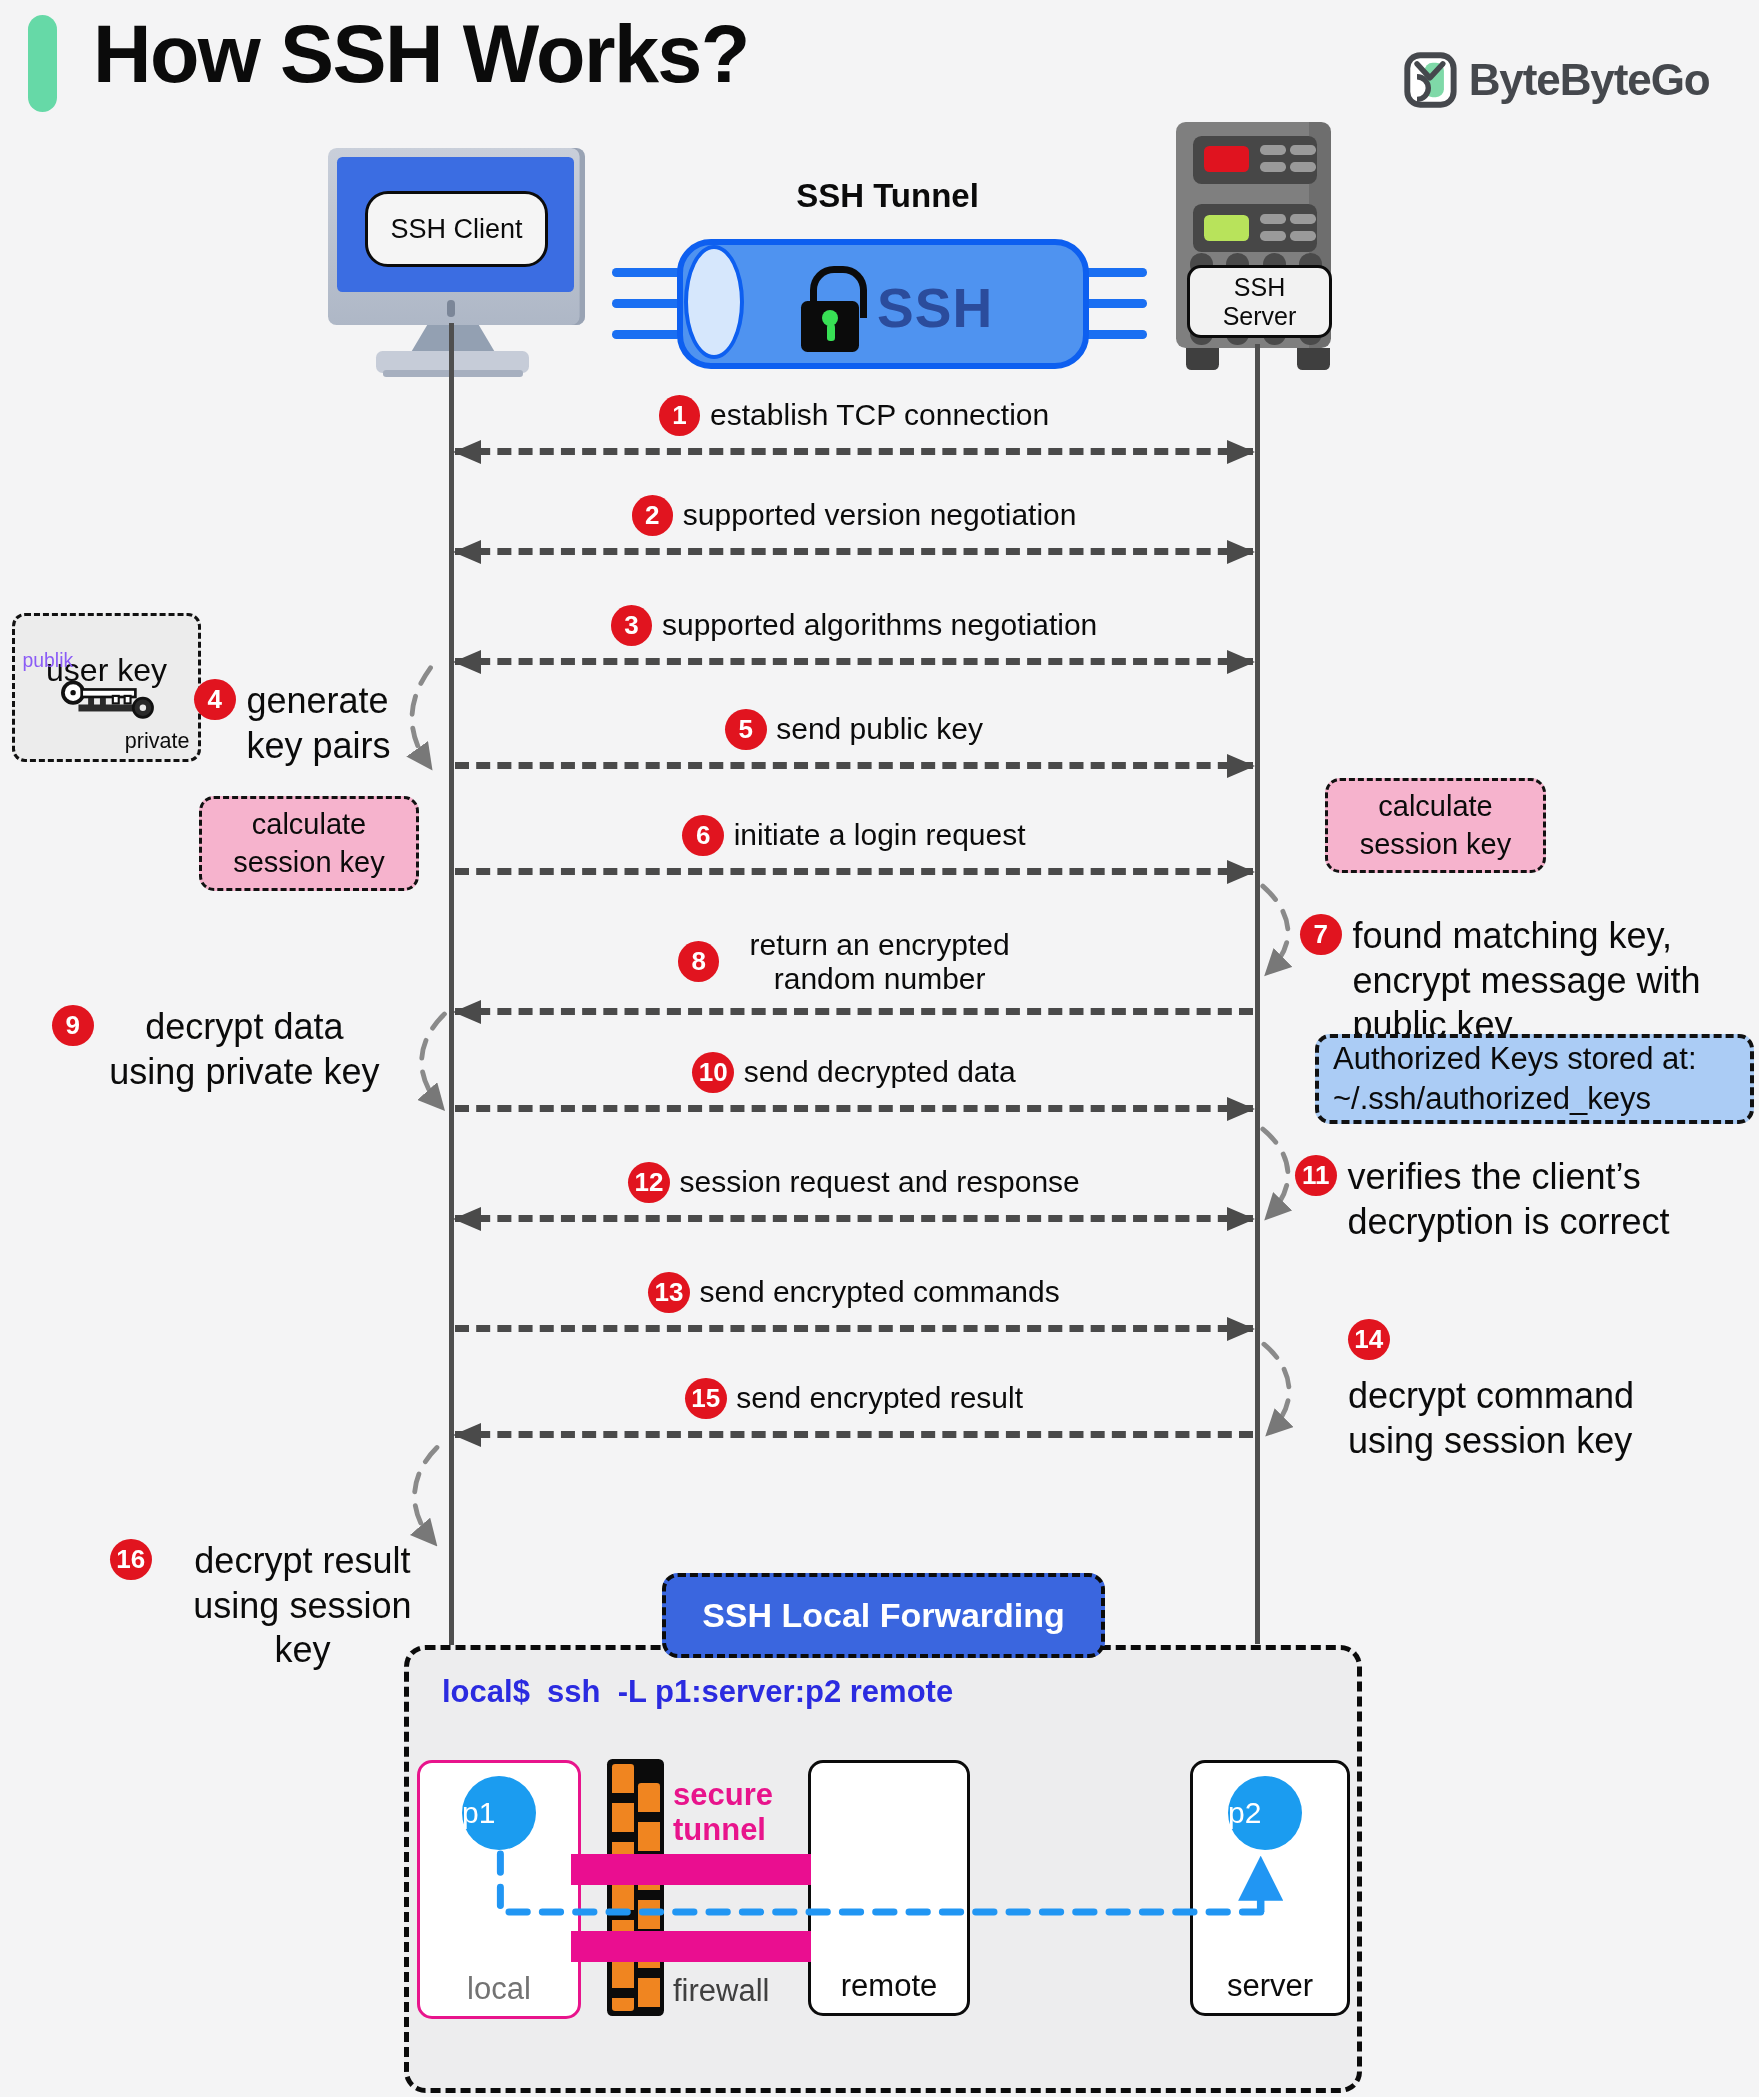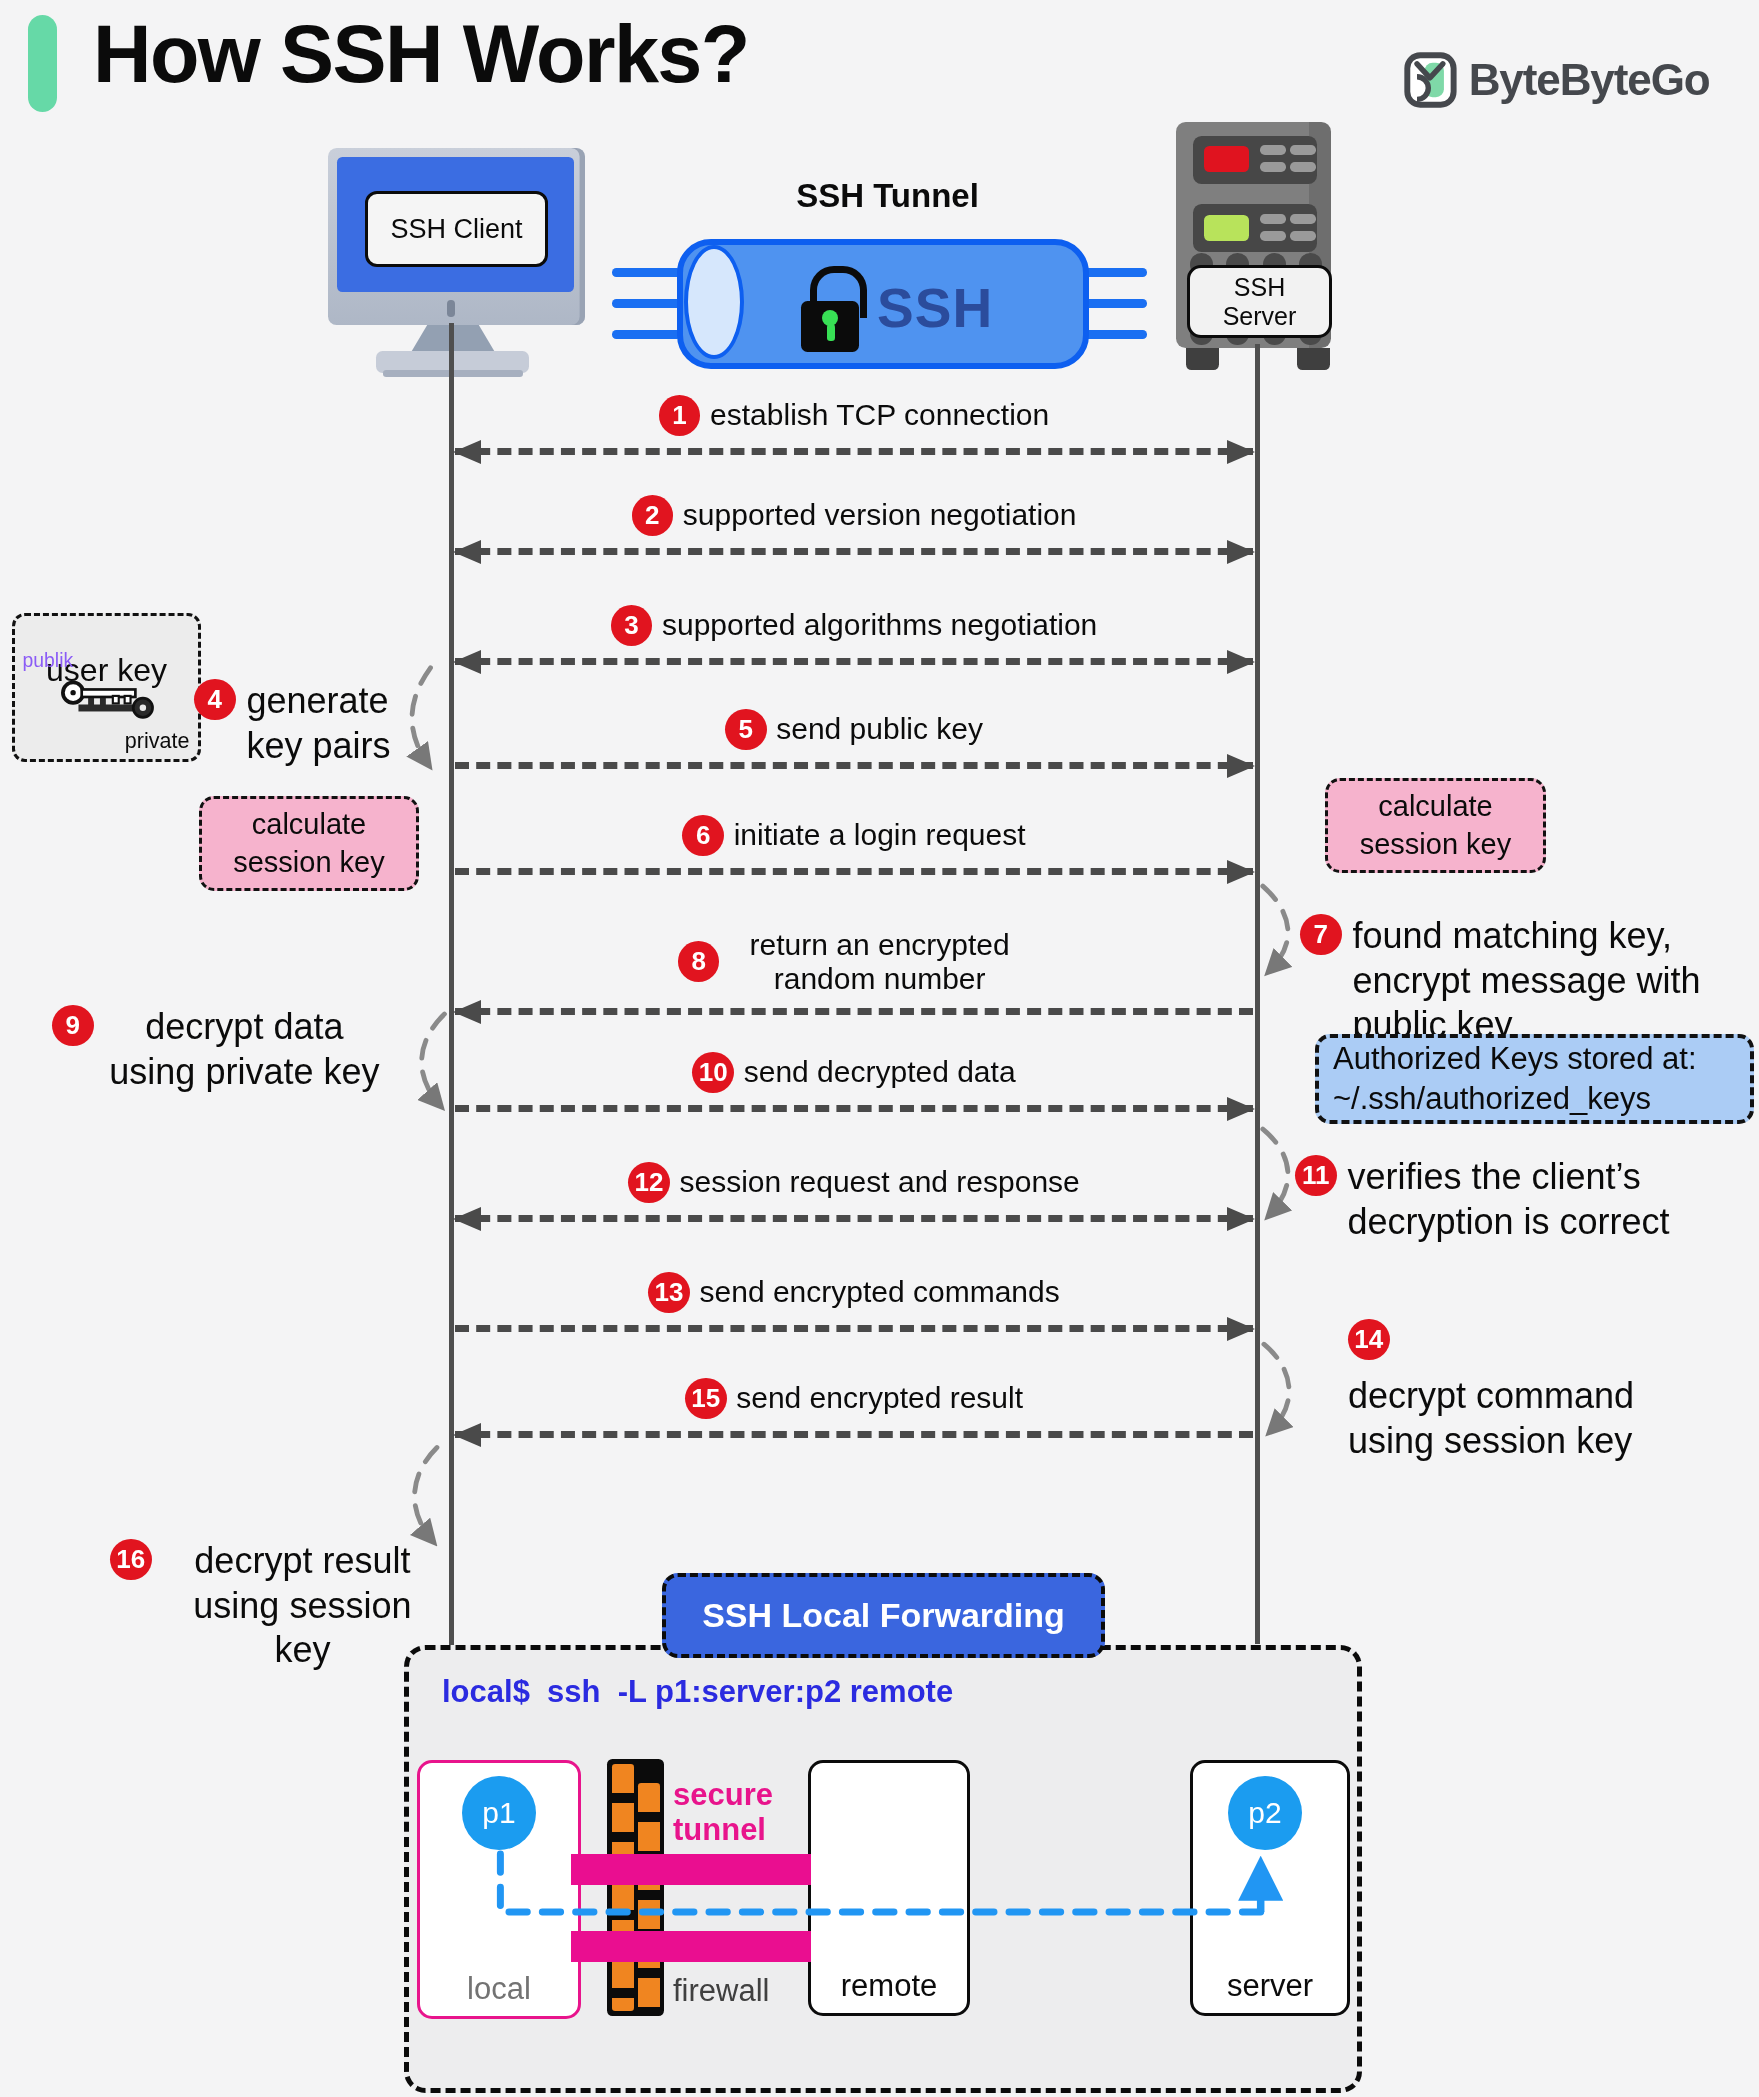--- a/index.html
+++ b/index.html
@@ -9,21 +9,21 @@
 
   
   .accent{left:28px;top:15px;width:29px;height:97px;border-radius:14.5px;background:#66d9a7;}
   .title{left:93px;top:7.5px;font-size:81px;font-weight:800;letter-spacing:-1.6px;color:#0b0b0b;}
   .brand{left:1403px;top:52px;display:flex;align-items:center;gap:9.7px;}
   .brand-text{font-size:44px;font-weight:bold;color:#45484d;letter-spacing:-1.1px;}
 
   
   .mon-frame{left:328px;top:148px;width:257px;height:177px;background:linear-gradient(180deg,#c9cfda 0%,#aeb7c6 100%);border-radius:8.6px;box-shadow:inset -5.4px 0 0 #99a3b4;}
   .mon-screen{left:337px;top:157px;width:237px;height:135px;background:#3b6de2;border-radius:5.4px;}
-  .mon-label{left:365px;top:191px;width:177px;height:70px;background:#f5f5f5;border:3.2px solid #0b0b0b;border-radius:12px;display:flex;align-items:center;justify-content:center;font-size:27px;}
+  .mon-label{left:365px;top:191px;width:177px;height:70px;background:#f5f5f5;border:3.2px solid #0b0b0b;border-radius:23px;display:flex;align-items:center;justify-content:center;font-size:27px;}
   .mon-dot{left:447px;top:300px;width:7.5px;height:17px;background:#7b8698;border-radius:3.8px;}
   .mon-neck{left:410px;top:325px;width:86px;height:29px;background:#93a0b2;clip-path:polygon(20% 0,80% 0,100% 100%,0 100%);}
   .mon-base{left:376px;top:351px;width:153px;height:21.5px;background:#c6ccd8;border-radius:6.5px;}
   .mon-base-sh{left:383px;top:370px;width:140px;height:6.5px;background:#a6afbf;border-radius:3.2px;}
 
   
   .tunnel-title{left:710px;top:177px;width:355px;text-align:center;font-size:33px;font-weight:600;}
   .speed{height:8.6px;width:69px;background:#1a6ff2;border-radius:4.3px;}
   .cyl{left:677px;top:239px;width:400px;height:118px;background:#4f93f0;border:6px solid #0d5ff0;border-radius:34px;}
   .cyl-end{left:684px;top:245px;width:52px;height:106px;background:#d6e7fc;border:4.8px solid #0d5ff0;border-radius:50%;}
@@ -71,21 +71,21 @@
   .pinkbox{background:#f6b3cd;border:3.8px dashed #111;border-radius:15px;display:flex;align-items:center;justify-content:center;text-align:center;font-size:29px;line-height:1.3;z-index:3;}
   .pinkbox span{width:177px;}
   .bluebox{left:1315px;top:1034px;width:439px;height:90px;background:#abccf5;border:4.3px dashed #111;border-radius:15px;display:flex;flex-direction:column;justify-content:center;padding-left:14px;box-sizing:border-box;font-size:31px;line-height:1.28;z-index:3;}
 
   
   .fw-header{left:662px;top:1573px;width:443px;height:85px;background:#3a66df;border:4.8px dashed #0b0b0b;border-radius:16px;display:flex;align-items:center;justify-content:center;color:#fff;font-size:34px;font-weight:bold;z-index:5;box-sizing:border-box;}
   .fw-outer{left:404px;top:1645px;width:958px;height:448px;background:#ededee;border:5.4px dashed #0b0b0b;border-radius:21.5px;z-index:2;box-sizing:border-box;}
   .fw-cmd{left:442px;top:1674px;font-size:31px;font-weight:700;color:#2b2be0;white-space:pre;z-index:4;}
   .fw-box{background:#fff;border-radius:15px;z-index:3;}
   .fw-box .blabel{position:absolute;bottom:8.6px;width:100%;text-align:center;font-size:31px;font-weight:500;}
-  .port{width:74px;height:74px;background:#1b9cf0;border-radius:50%;color:#fff;font-size:30px;display:flex;align-items:center;justify-content:center;z-index:4;}
+  .port{width:74px;height:74px;background:#1b9cf0;border-radius:50%;color:#fff;font-size:30px;display:flex;align-items:center;z-index:4;}
   .fw-wall{left:607px;top:1759px;width:57px;height:257px;background:#0b0b0b;border-radius:5.4px;z-index:3;}
   .fw-col{position:absolute;width:21.5px;border-radius:3.2px;background:repeating-linear-gradient(180deg,#f08520 0 29px,#0b0b0b 29px 39px);}
   .sec-tunnel{left:673px;top:1778px;width:134px;font-size:31px;font-weight:bold;color:#e8148c;line-height:1.12;z-index:4;}
   .fw-lab{font-size:31px;font-weight:500;z-index:4;}
   .bar{left:571px;width:240px;height:31px;background:#ea0e90;z-index:4;}
 
   svg.overlay{position:absolute;left:0;top:0;z-index:40;pointer-events:none;}
 </style>
 </head>
 <body>

